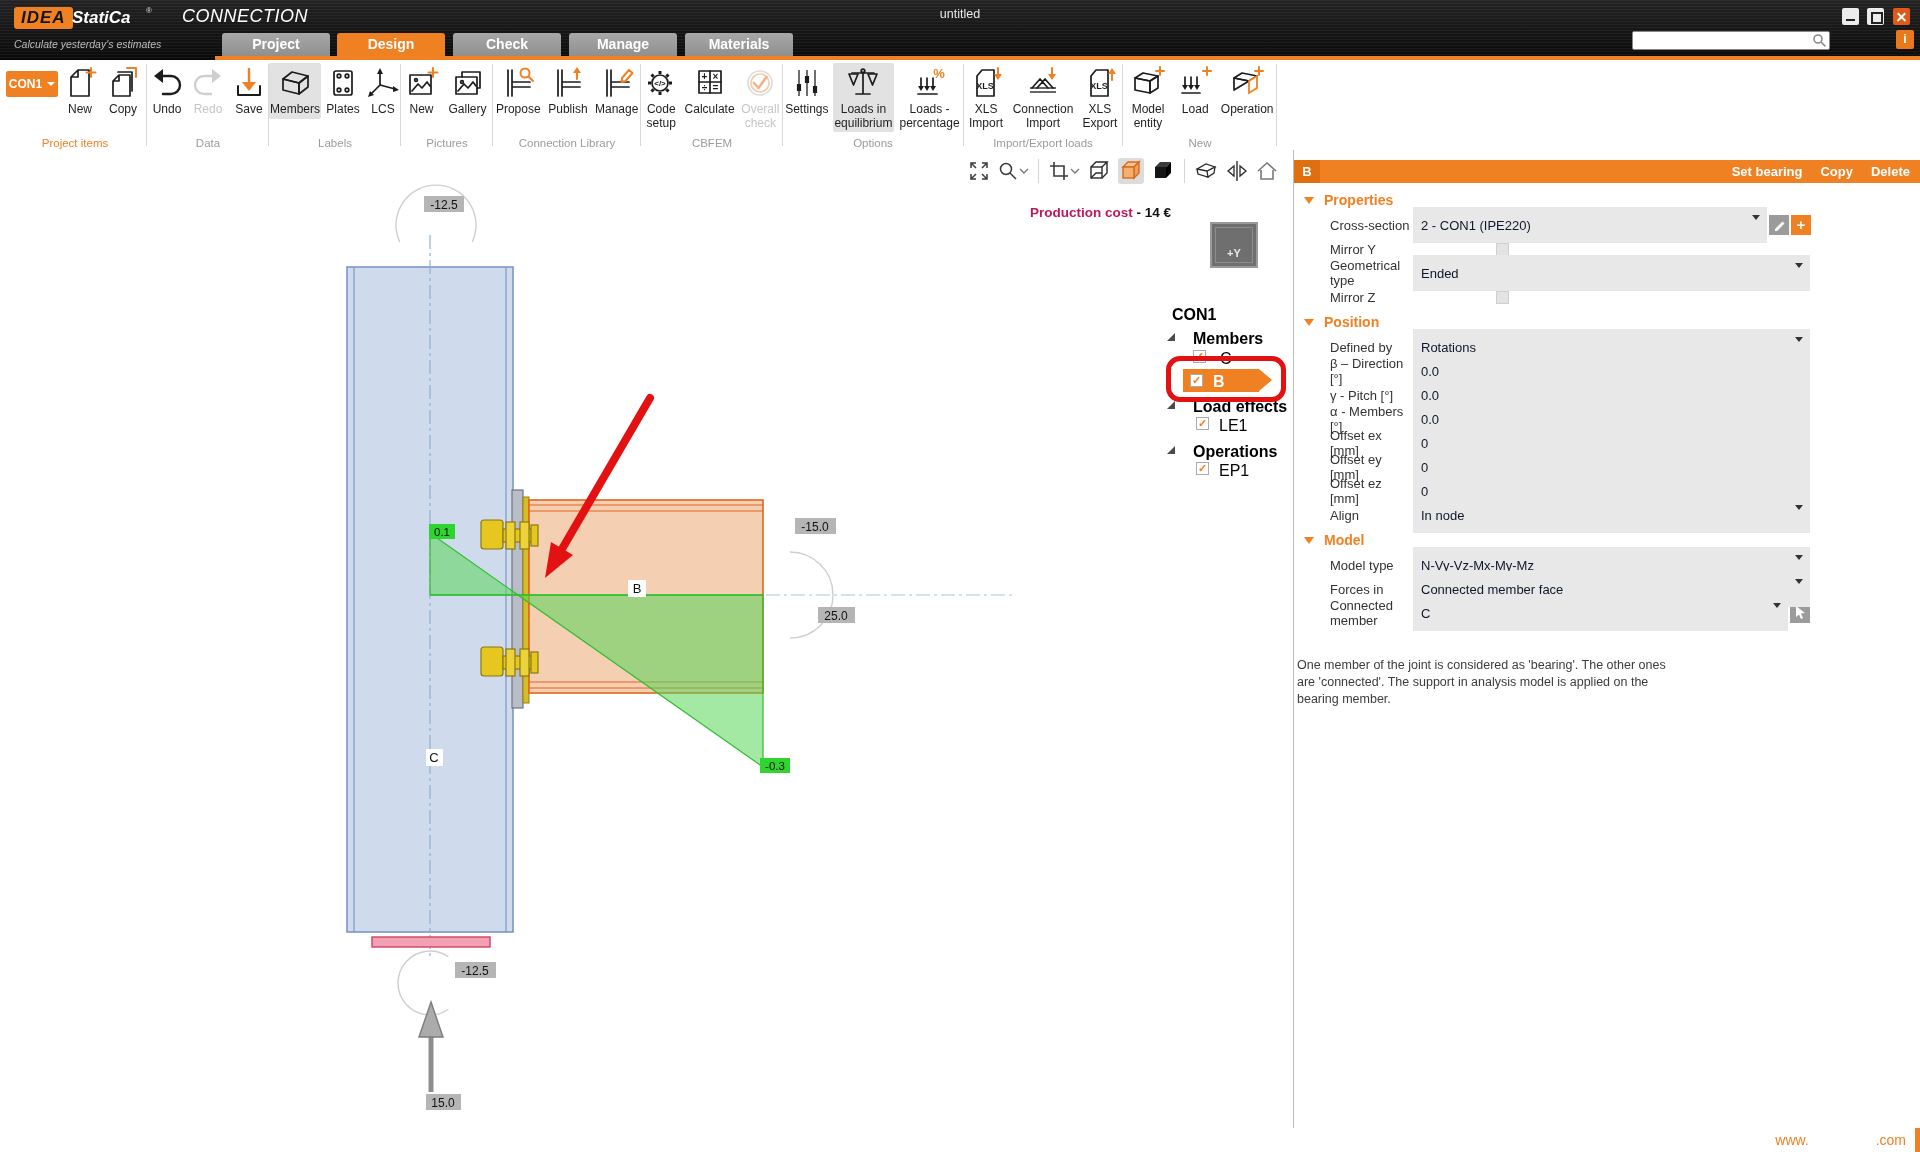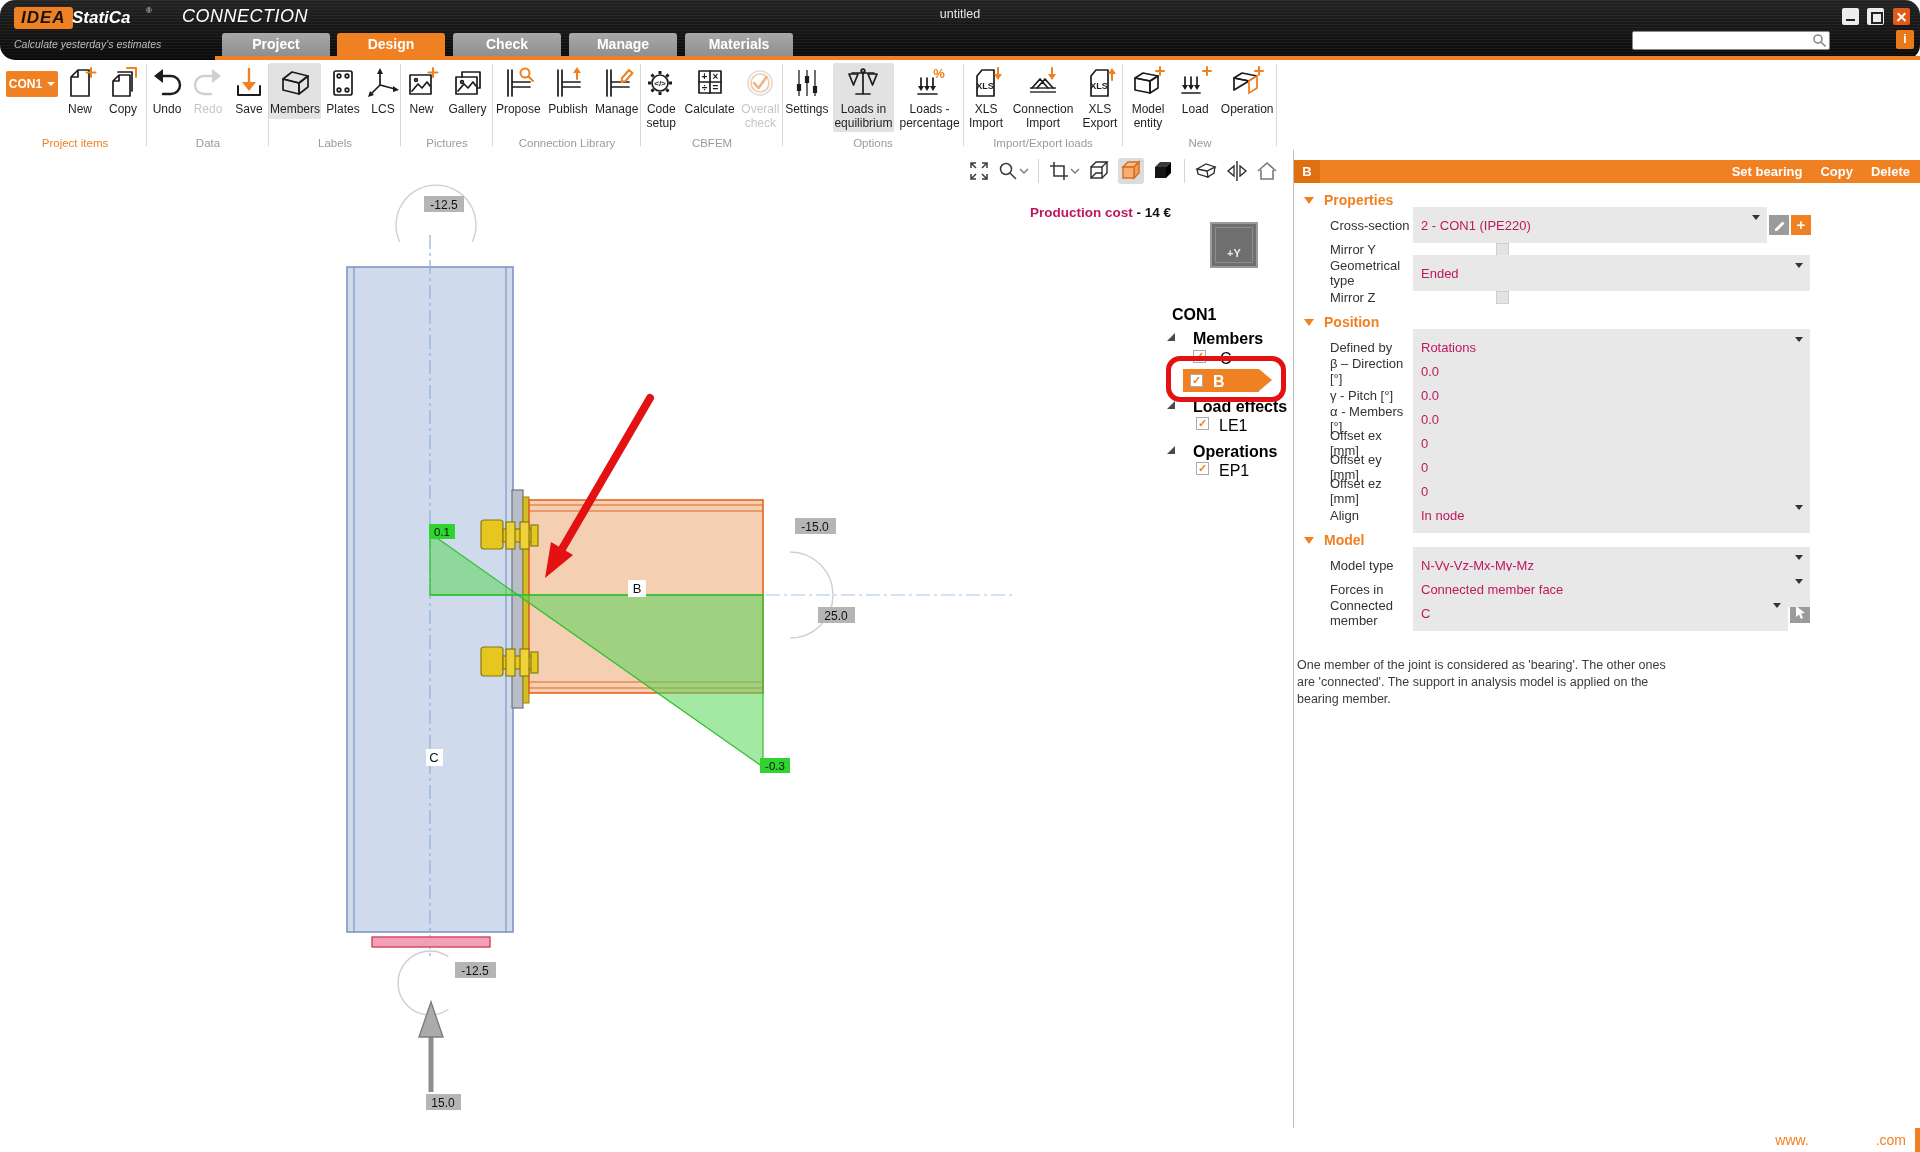--- a/index.html
+++ b/index.html
@@ -1,21 +1,21 @@
 <!DOCTYPE html>
 <html><head>
 <meta charset="utf-8">
 <style>
   html,body{margin:0;padding:0;background:#666;}
   #app{position:relative;width:1920px;height:1152px;background:#fff;overflow:hidden;
        font-family:"Liberation Sans",sans-serif;-webkit-font-smoothing:antialiased;}
   
   #titlebar{position:absolute;left:0;top:0;width:1920px;height:60px;
     background:repeating-linear-gradient(180deg,rgba(255,255,255,.05) 0 1px,rgba(0,0,0,0) 1px 3px),
-               linear-gradient(#232323,#0a0a0a);border-radius:15px;}
+               linear-gradient(#232323,#0a0a0a);}
   #logo-box{position:absolute;left:14px;top:7px;background:#f08122;color:#141414;
     font-weight:bold;font-style:italic;font-size:17px;padding:1px 7px;border-radius:3px;letter-spacing:1px;}
   #logo-statica{position:absolute;left:72px;top:8px;color:#fff;font-weight:bold;font-style:italic;font-size:17px;}
   #logo-r{position:absolute;left:146px;top:6px;color:#ddd;font-size:8px;}
   #app-name{position:absolute;left:182px;top:6px;color:#fff;font-weight:normal;font-style:italic;font-size:18px;letter-spacing:.5px;}
   #tagline{position:absolute;left:14px;top:38px;color:#bdbdbd;font-style:italic;font-size:10.5px;}
   #doc-title{position:absolute;left:0;top:7px;width:1920px;text-align:center;color:#e8e8e8;font-size:12.5px;}
   .winbtn{position:absolute;top:8px;width:17px;height:17px;border-radius:2px;background:#ececec;}
   .winbtn .bar{position:absolute;left:4px;top:11px;width:9px;height:2px;background:#222;}
   .winbtn .box{position:absolute;left:4px;top:4px;width:8px;height:8px;border:2px solid #222;}
@@ -74,21 +74,21 @@
     font-weight:bold;font-size:13px;text-align:center;line-height:23px;}
   #props-header .ptype{position:absolute;left:32px;top:0;font-size:13px;line-height:23px;margin-top:23px;}
   #props-header .pacts{position:absolute;right:10px;top:0;display:flex;gap:18px;font-weight:bold;font-size:13px;line-height:23px;}
   #props-body{position:absolute;left:0;top:37px;width:627px;}
   .psec{height:26px;display:flex;align-items:center;padding-left:10px;gap:10px;}
   .psec .tri{width:0;height:0;border-left:5.5px solid transparent;border-right:5.5px solid transparent;border-top:7px solid #f08122;}
   .psec .stxt{color:#f08122;font-weight:bold;font-size:14px;}
   .prow{height:24px;display:flex;align-items:center;padding-left:36px;}
   .plabel{width:83px;min-width:83px;font-size:13px;color:#333;}
   .plabel.wide{width:160px;min-width:160px;}
-  .pfield{height:36px;background:#e8e8e8;display:flex;align-items:center;padding:14px 8px;font-size:13px;color:#be185d;box-sizing:border-box;position:relative;}
+  .pfield{height:36px;background:#e8e8e8;display:flex;align-items:center;padding:14px 8px;font-size:13px;color:#0f172a;box-sizing:border-box;position:relative;}
   .pfield.dd:after{content:"";position:absolute;right:7px;top:8px;width:0;height:0;
     border-left:4.5px solid transparent;border-right:4.5px solid transparent;border-top:5px solid #333;}
   .pcheck{width:13px;height:13px;background:#e3e3e3;border:1px solid #cfcfcf;box-sizing:border-box;margin-left:83px;}
   .pbtn{width:20px;height:20px;margin-left:2px;display:flex;align-items:center;justify-content:center;}
   .pbtn.gray{background:#9b9b9b;} .pbtn.orange{background:#f08122;color:#fff;font-size:15px;font-weight:bold;line-height:18px;}
   #prop-desc{position:absolute;left:3px;top:507px;width:378px;font-size:12.5px;color:#3c3c3c;line-height:17px;}
   
   #statusbar{position:absolute;left:0;top:1128px;width:1920px;height:24px;
     background:repeating-linear-gradient(180deg,rgba(255,255,255,.05) 0 1px,rgba(0,0,0,0) 1px 3px),linear-gradient(#242424,#101010);
     color:#9a9a9a;font-size:13px;display:flex;align-items:center;gap:9px;padding-left:40px;box-sizing:border-box;}

